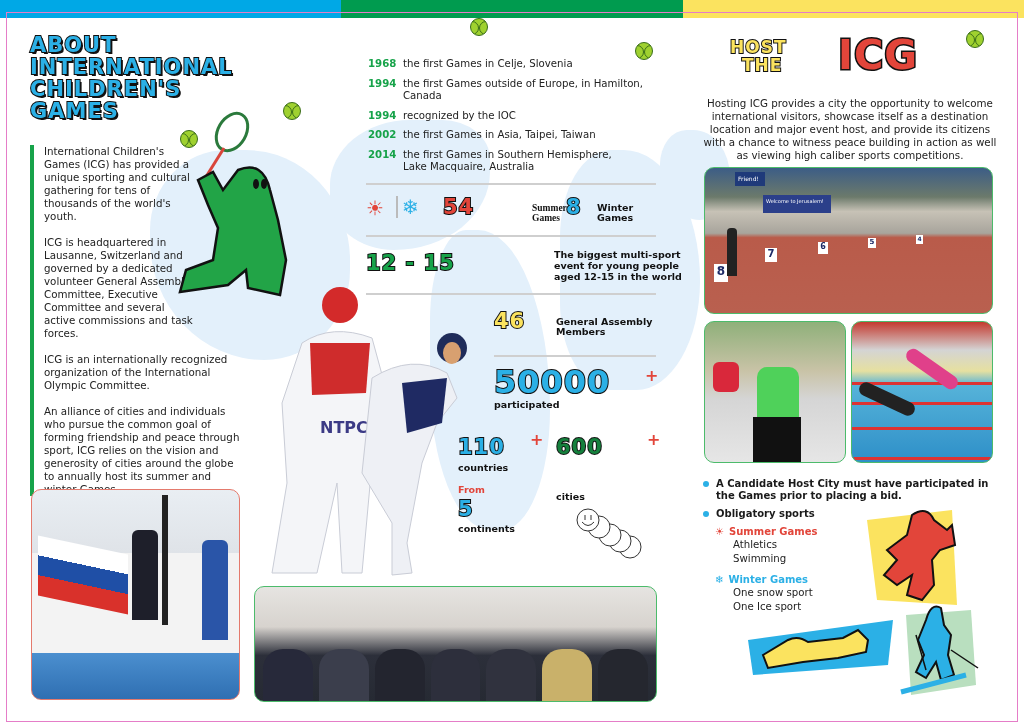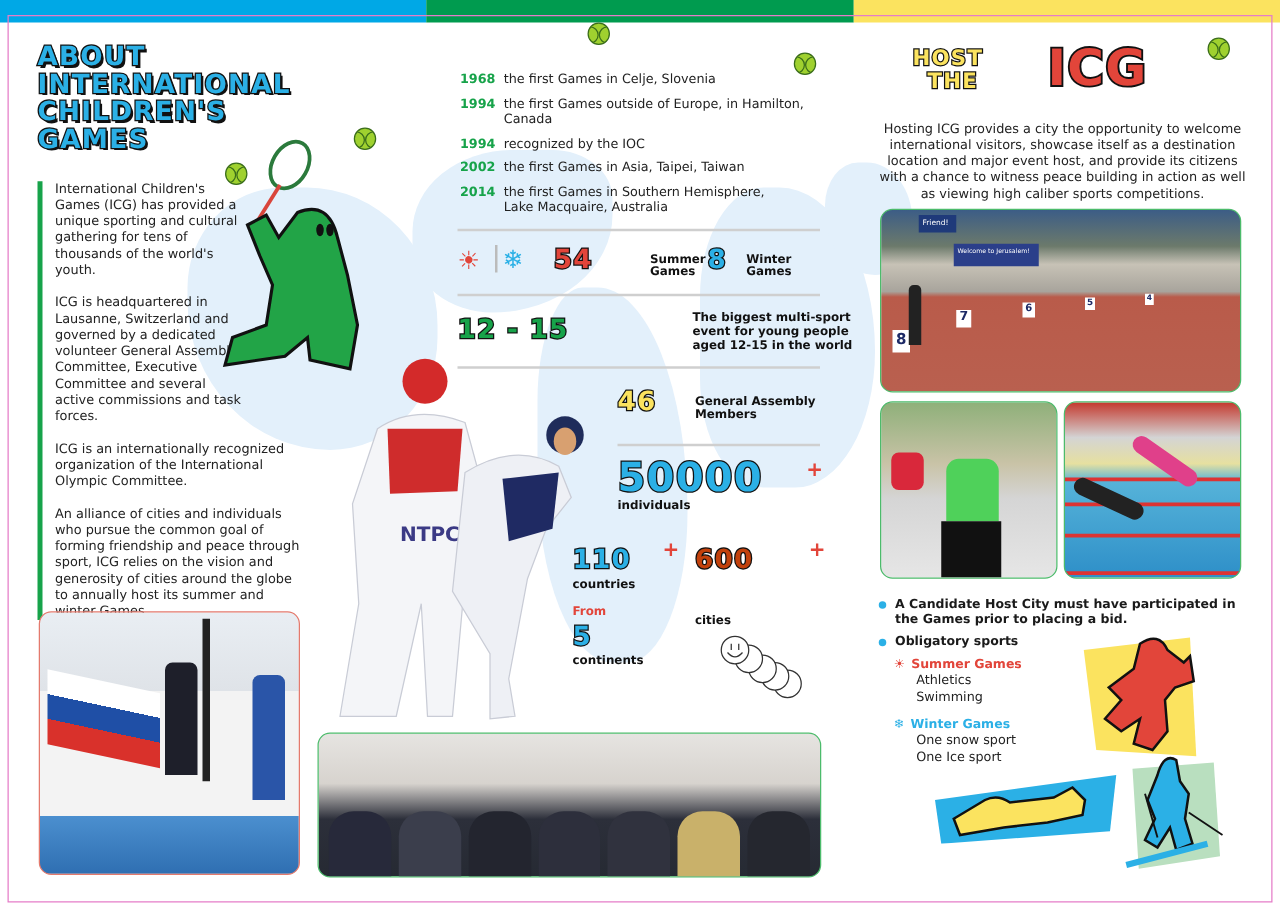--- a/index.html
+++ b/index.html
@@ -158,21 +158,21 @@
       <span class="tl-text" style="width:220px">the first Games in Southern Hemisphere, Lake Macquaire, Australia</span>
     </div>
 </div>
 
 <div class="divider" style="left:366px;top:183px;width:290px;"></div>
 
 <span style="position:absolute;left:366px;top:196px;font-size:20px;color:#e2453a;">☀</span>
 <div style="position:absolute;left:396px;top:196px;width:1.5px;height:22px;background:#bbb;"></div>
 <span style="position:absolute;left:402px;top:195px;font-size:20px;color:#2bb0e6;">❄</span>
 <div class="stat-num bubble" style="left:443px;top:192px;color:#e2453a;">54</div>
-<div class="stat-label" style="left:520px;top:203px;">
+<div class="stat-label" style="left:532px;top:203px;font-family:Liberation Serif, serif;">
     <div>Summer</div>
     <div>Games</div>
   </div>
 <div class="stat-num bubble" style="left:566px;top:192px;color:#2bb0e6;">8</div>
 <div class="stat-label" style="left:597px;top:203px;">
     <div>Winter</div>
     <div>Games</div>
   </div>
 
 <div class="divider" style="left:366px;top:235px;width:290px;"></div>
@@ -189,26 +189,26 @@
 <div class="stat-num bubble" style="left:494px;top:306px;color:#fbe35f;">46</div>
 <div class="stat-label" style="left:556px;top:317px;">
     <div>General Assembly</div>
     <div>Members</div>
   </div>
 
 <div class="divider" style="left:494px;top:355px;width:162px;"></div>
 
 <div class="stat-num bubble" style="left:494px;top:367px;color:#2bb0e6;font-size:32px;">50000</div>
 <span class="plus" style="left:645px;top:366px;">+</span>
-<div class="stat-label" style="left:494px;top:400px;">individuals</div>
+<div class="stat-label" style="left:494px;top:400px;">participated</div>
 
 <div class="stat-num bubble" style="left:458px;top:432px;color:#2bb0e6;">110</div>
 <span class="plus" style="left:530px;top:430px;">+</span>
 <div class="stat-label" style="left:458px;top:463px;">countries</div>
-<div class="stat-num bubble" style="left:556px;top:432px;color:#c2410c;">600</div>
+<div class="stat-num bubble" style="left:556px;top:432px;color:#15803d;">600</div>
 <span class="plus" style="left:647px;top:430px;">+</span>
 <div class="stat-label" style="left:556px;top:463px;margin-top:29px;">cities</div>
 
 <div class="stat-label" style="left:458px;top:485px;color:#e2453a;">From</div>
 <div class="stat-num bubble" style="left:458px;top:494px;color:#2bb0e6;">5</div>
 <div class="stat-label" style="left:458px;top:524px;">continents</div>
 
 <svg style="position:absolute;left:572px;top:505px;" width="80" height="60" viewBox="0 0 80 60">
   <circle cx="58" cy="42" r="11" fill="#fff" stroke="#333" stroke-width="1"></circle>
   <circle cx="48" cy="36" r="11" fill="#fff" stroke="#333" stroke-width="1"></circle>

